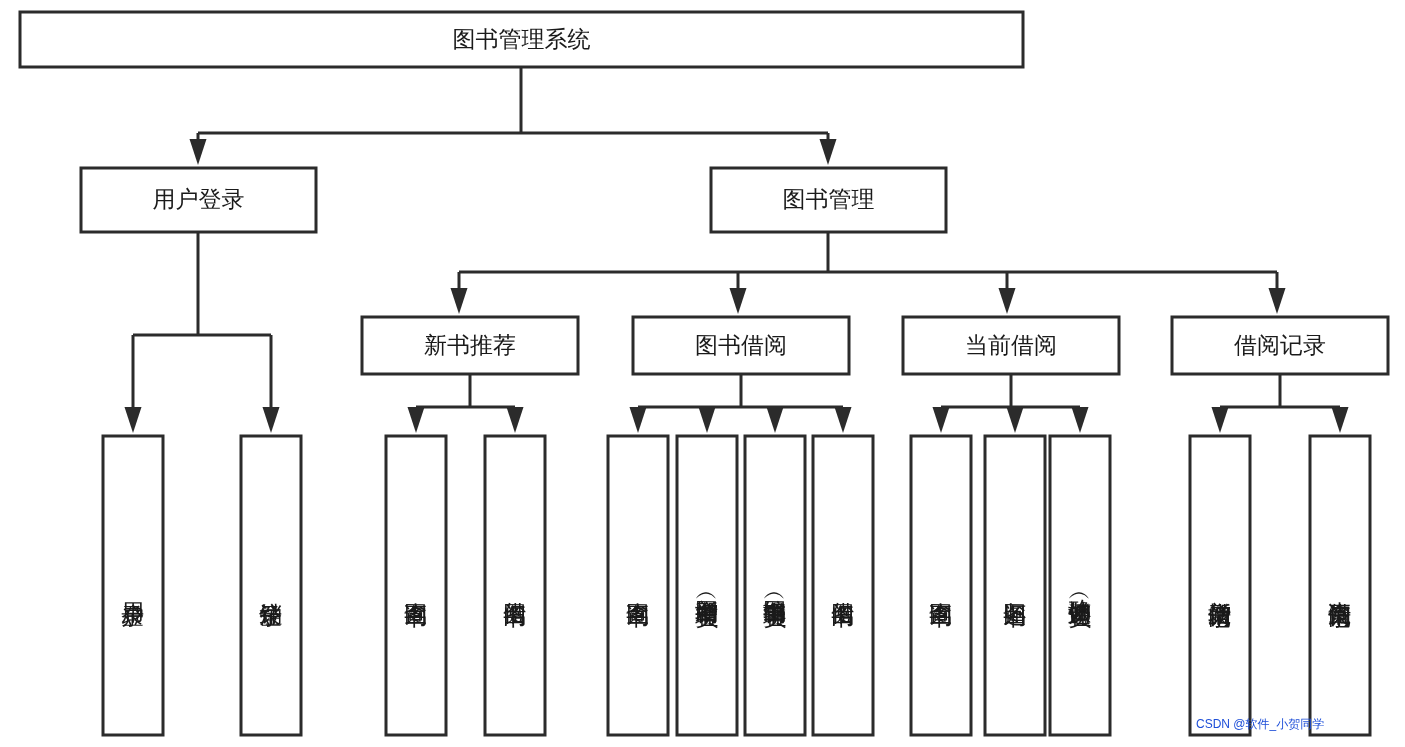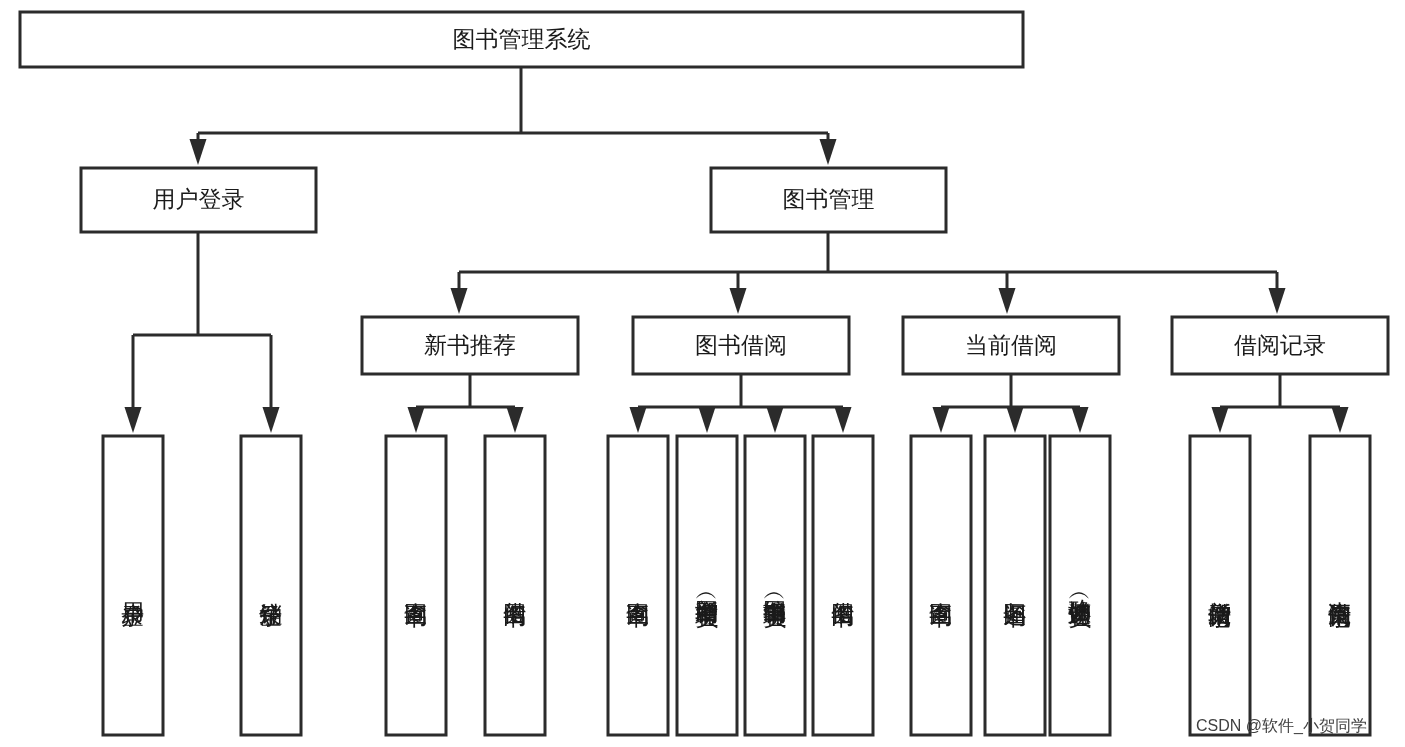--- a/index.html
+++ b/index.html
@@ -64,22 +64,22 @@
     letter-spacing: 1px;
     display: flex;
     align-items: center;
     justify-content: center;
     pointer-events: none;
     user-select: none;
   }
   .watermark {
     position: absolute;
     font-family: "Liberation Sans", "DejaVu Sans", sans-serif;
-    font-size: 16px;
-    color: #404040;
+    font-size: 12px;
+    color: #1d4ed8;
     white-space: nowrap;
     user-select: none;
   }
 </style>
 </head>
 <body>
 
 <div id="diagram-root">
   <svg class="diagram-canvas" viewBox="0 0 1405 747">
     <g id="connector-layer">

